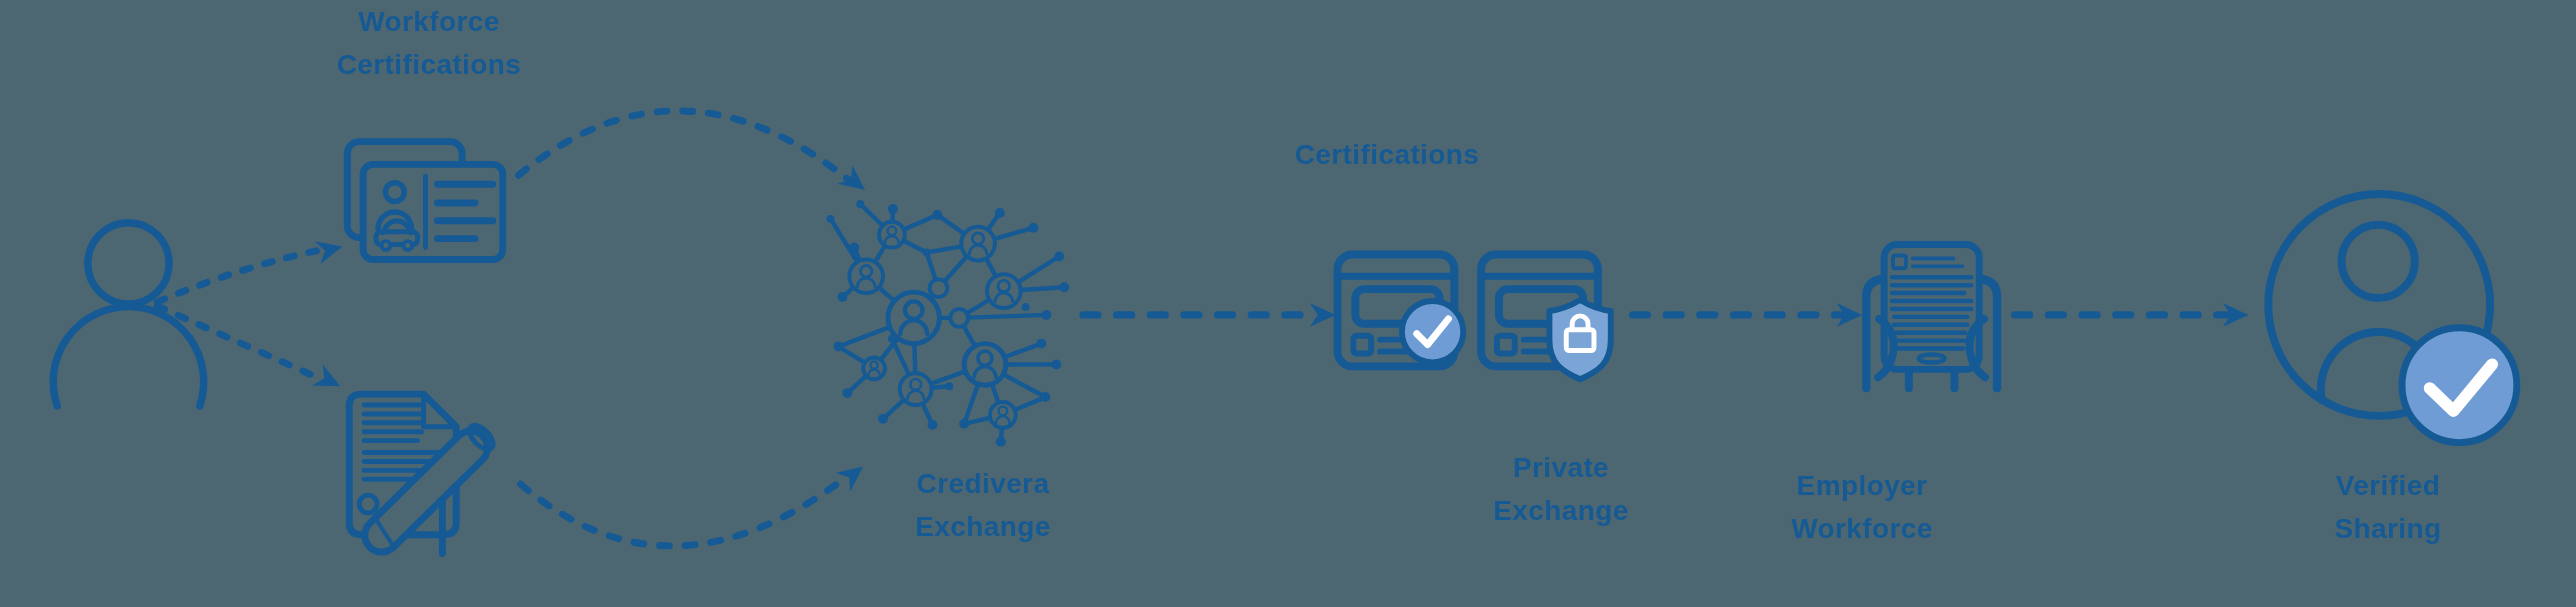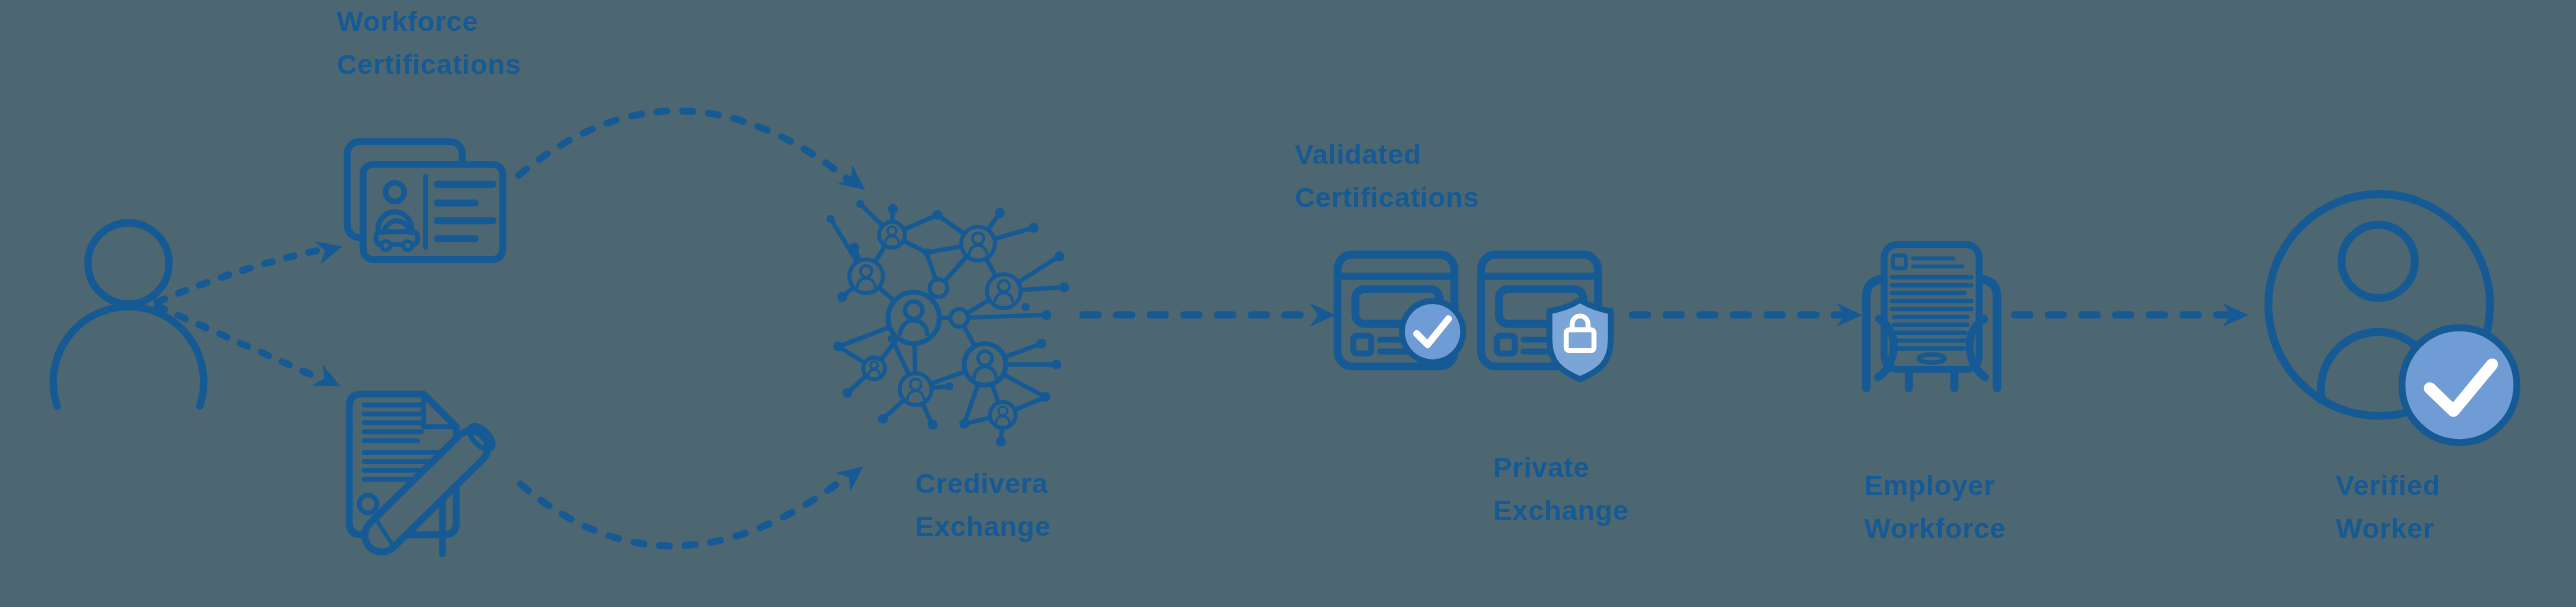--- a/index.html
+++ b/index.html
@@ -10,21 +10,21 @@
   }
   html,body{margin:0;padding:0;}
   body{
     width:2576px;height:607px;position:relative;overflow:hidden;
     background:var(--bg);
     font-family:"Liberation Sans",sans-serif;
   }
   .scene{position:absolute;left:0;top:0;width:2576px;height:607px;}
   .label{
     position:absolute;transform:translateX(-50%);
-    color:var(--ink);
+    text-align:center;color:var(--ink);
     font-weight:700;font-size:28px;line-height:43px;
     letter-spacing:0.4px;white-space:nowrap;
   }
 </style>
 </head>
 <body>
 
 <svg class="scene" viewBox="0 0 2600 613">
 
   <g stroke="#155a94" fill="none">
@@ -257,28 +257,27 @@
 
 <div class="label" style="left:429px;top:0px">
   <div>Workforce</div>
   <div>Certifications</div>
 </div>
 <div class="label" style="left:983px;top:462px">
   <div>Credivera</div>
   <div>Exchange</div>
 </div>
 <div class="label" style="left:1387px;top:133px">
-  <div>Validated</div>
   <div>Certifications</div>
 </div>
 <div class="label" style="left:1561px;top:446px">
   <div>Private</div>
   <div>Exchange</div>
 </div>
-<div class="label" style="left:1935px;top:464px">
+<div class="label" style="left:1862px;top:464px">
   <div>Employer</div>
   <div>Workforce</div>
 </div>
 <div class="label" style="left:2388px;top:464px">
   <div>Verified</div>
-  <div>Worker</div>
+  <div>Sharing</div>
 </div>
 
 
 </body></html>

